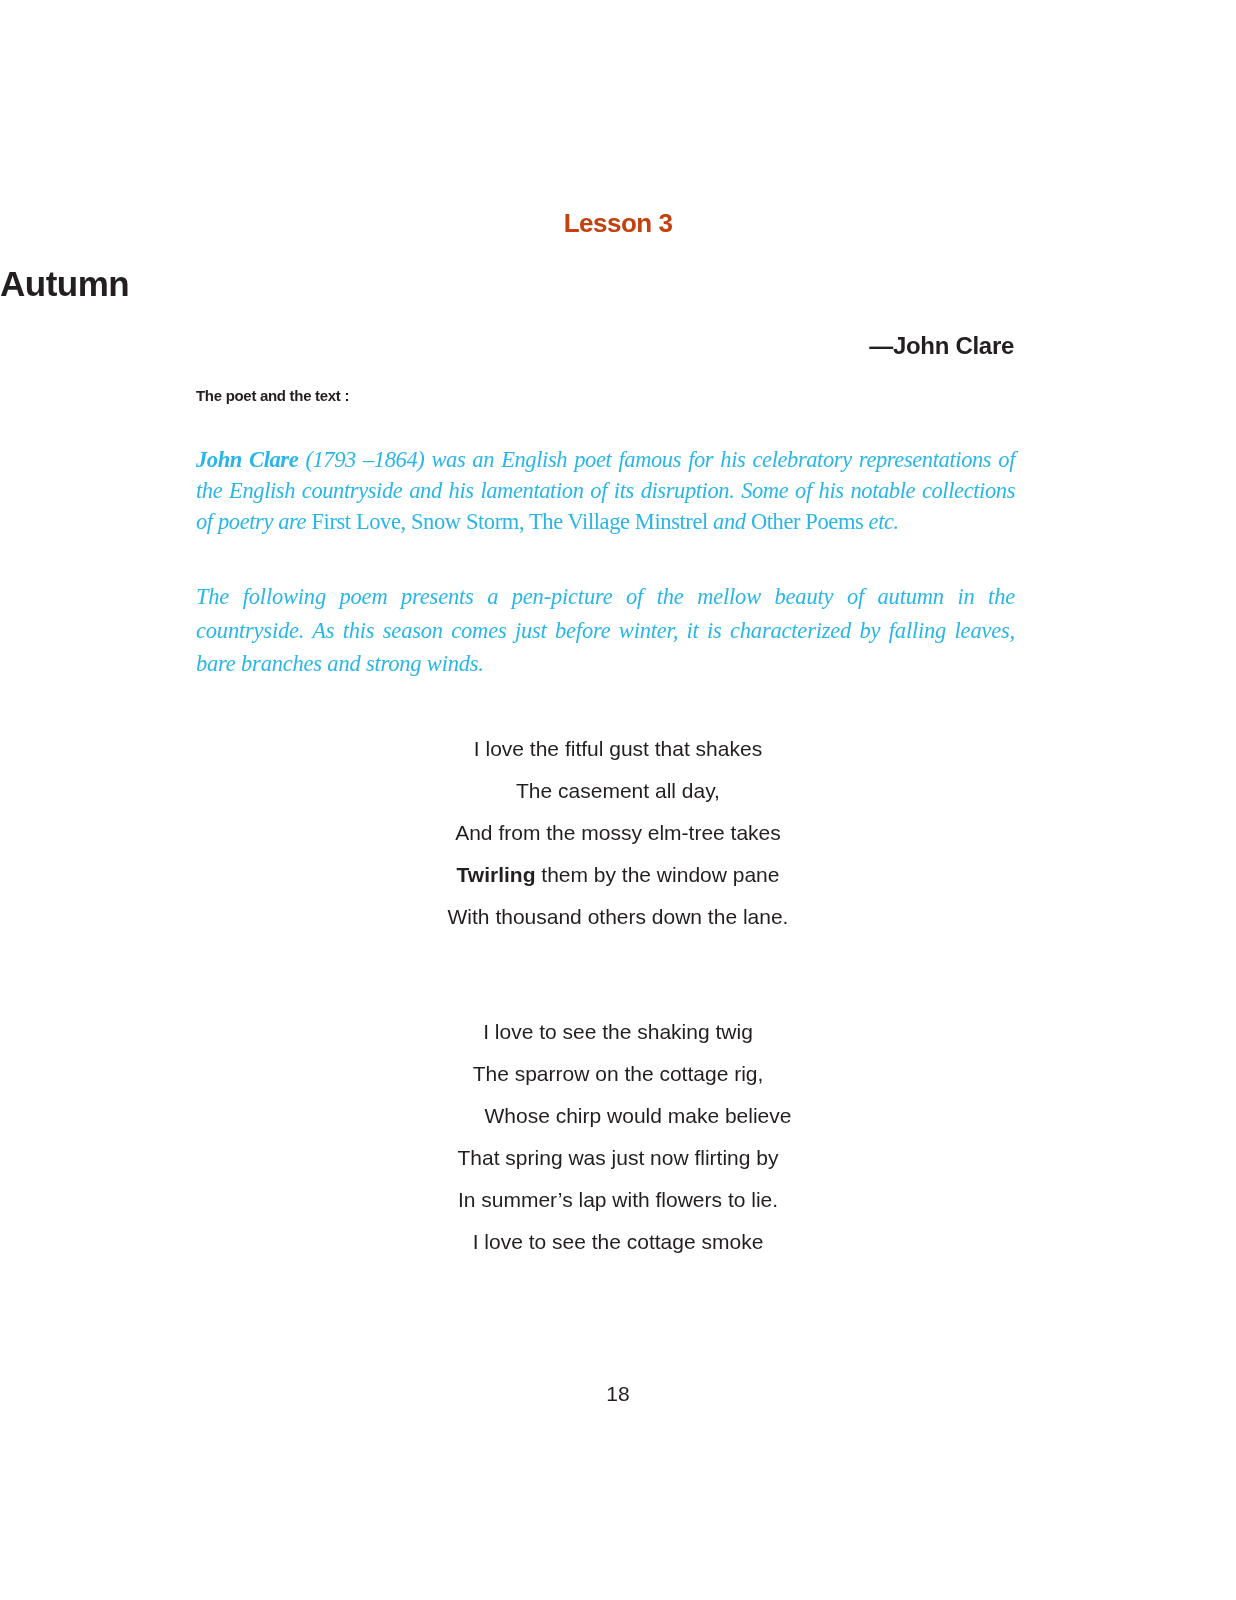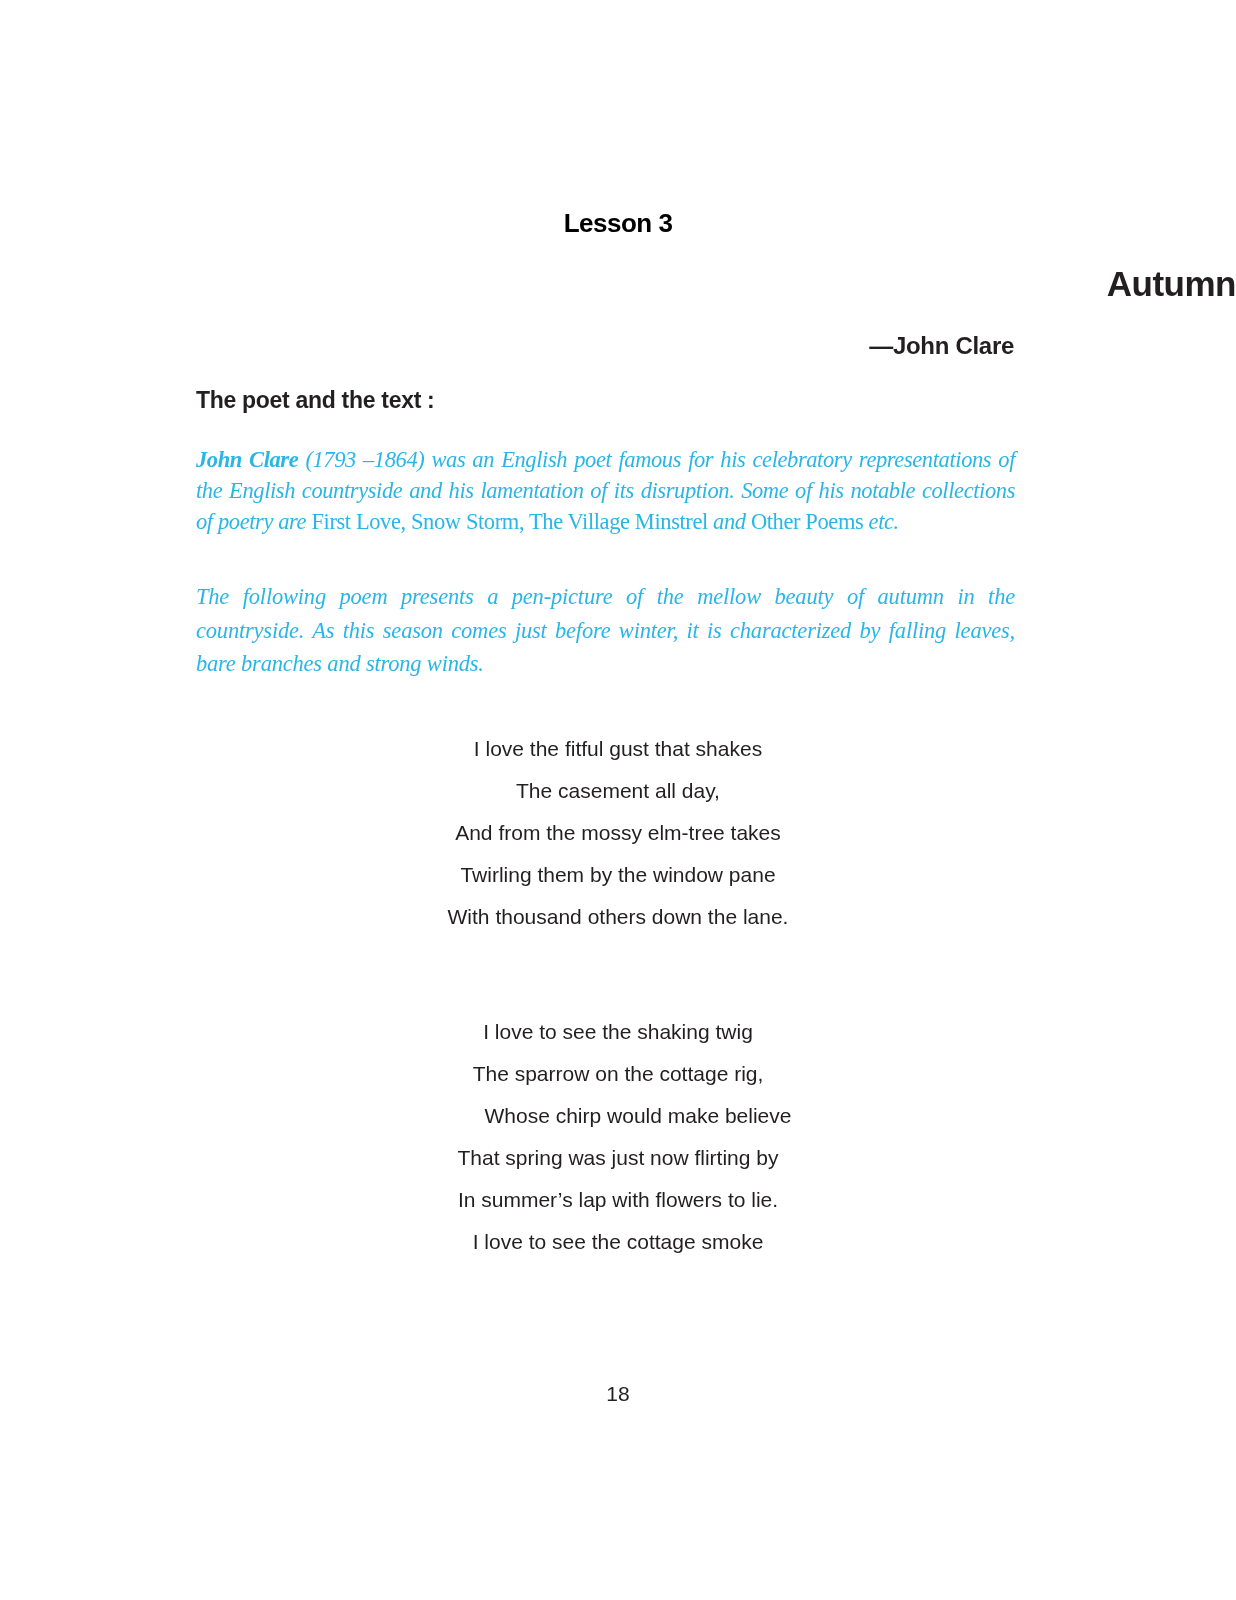--- a/index.html
+++ b/index.html
@@ -22,27 +22,27 @@
     }
     .lesson-number {
       position: absolute;
       top: 208px;
       left: 0; width: 1236px;
       text-align: center;
       font-family: "Liberation Sans", sans-serif;
       font-weight: bold;
       font-size: 26px;
       letter-spacing: -0.5px;
-      color: #000000;
+      color: #c2410c;
     }
     .title {
       position: absolute;
       top: 264px;
       left: 0; width: 1236px;
-      text-align: right;
+      text-align: left;
       font-family: "Liberation Sans", sans-serif;
       font-weight: bold;
       font-size: 35px;
       letter-spacing: -0.5px;
       color: #231f20;
     }
     .author {
       position: absolute;
       top: 332px;
       right: 222px;
@@ -51,21 +51,21 @@
       font-size: 24px;
       letter-spacing: -0.3px;
       color: #231f20;
     }
     .section-heading {
       position: absolute;
       top: 387px;
       left: 196px;
       font-family: "Liberation Sans", sans-serif;
       font-weight: bold;
-      font-size: 23px;
+      font-size: 15px;
       letter-spacing: -0.3px;
       color: #231f20;
     }
     .intro {
       position: absolute;
       left: 196px;
       width: 819px;
       font-family: "Liberation Serif", serif;
       color: #29b6e6;
       text-align: justify;
@@ -103,21 +103,21 @@
     .stanza-1 { top: 734px; }
     .stanza-2 { top: 1017px; }
     .poem .line {
       height: 42px;
       line-height: 30px;
       white-space: pre;
     }
     .poem .line.indent {
       padding-left: 40px;
     }
-    .poem b { font-weight: normal; }
+    .poem b { font-weight: bold; }
     .page-number {
       position: absolute;
       top: 1382px;
       left: 0; width: 1236px;
       text-align: center;
       font-family: "Liberation Sans", sans-serif;
       font-size: 21px;
       color: #231f20;
     }
   </style>

